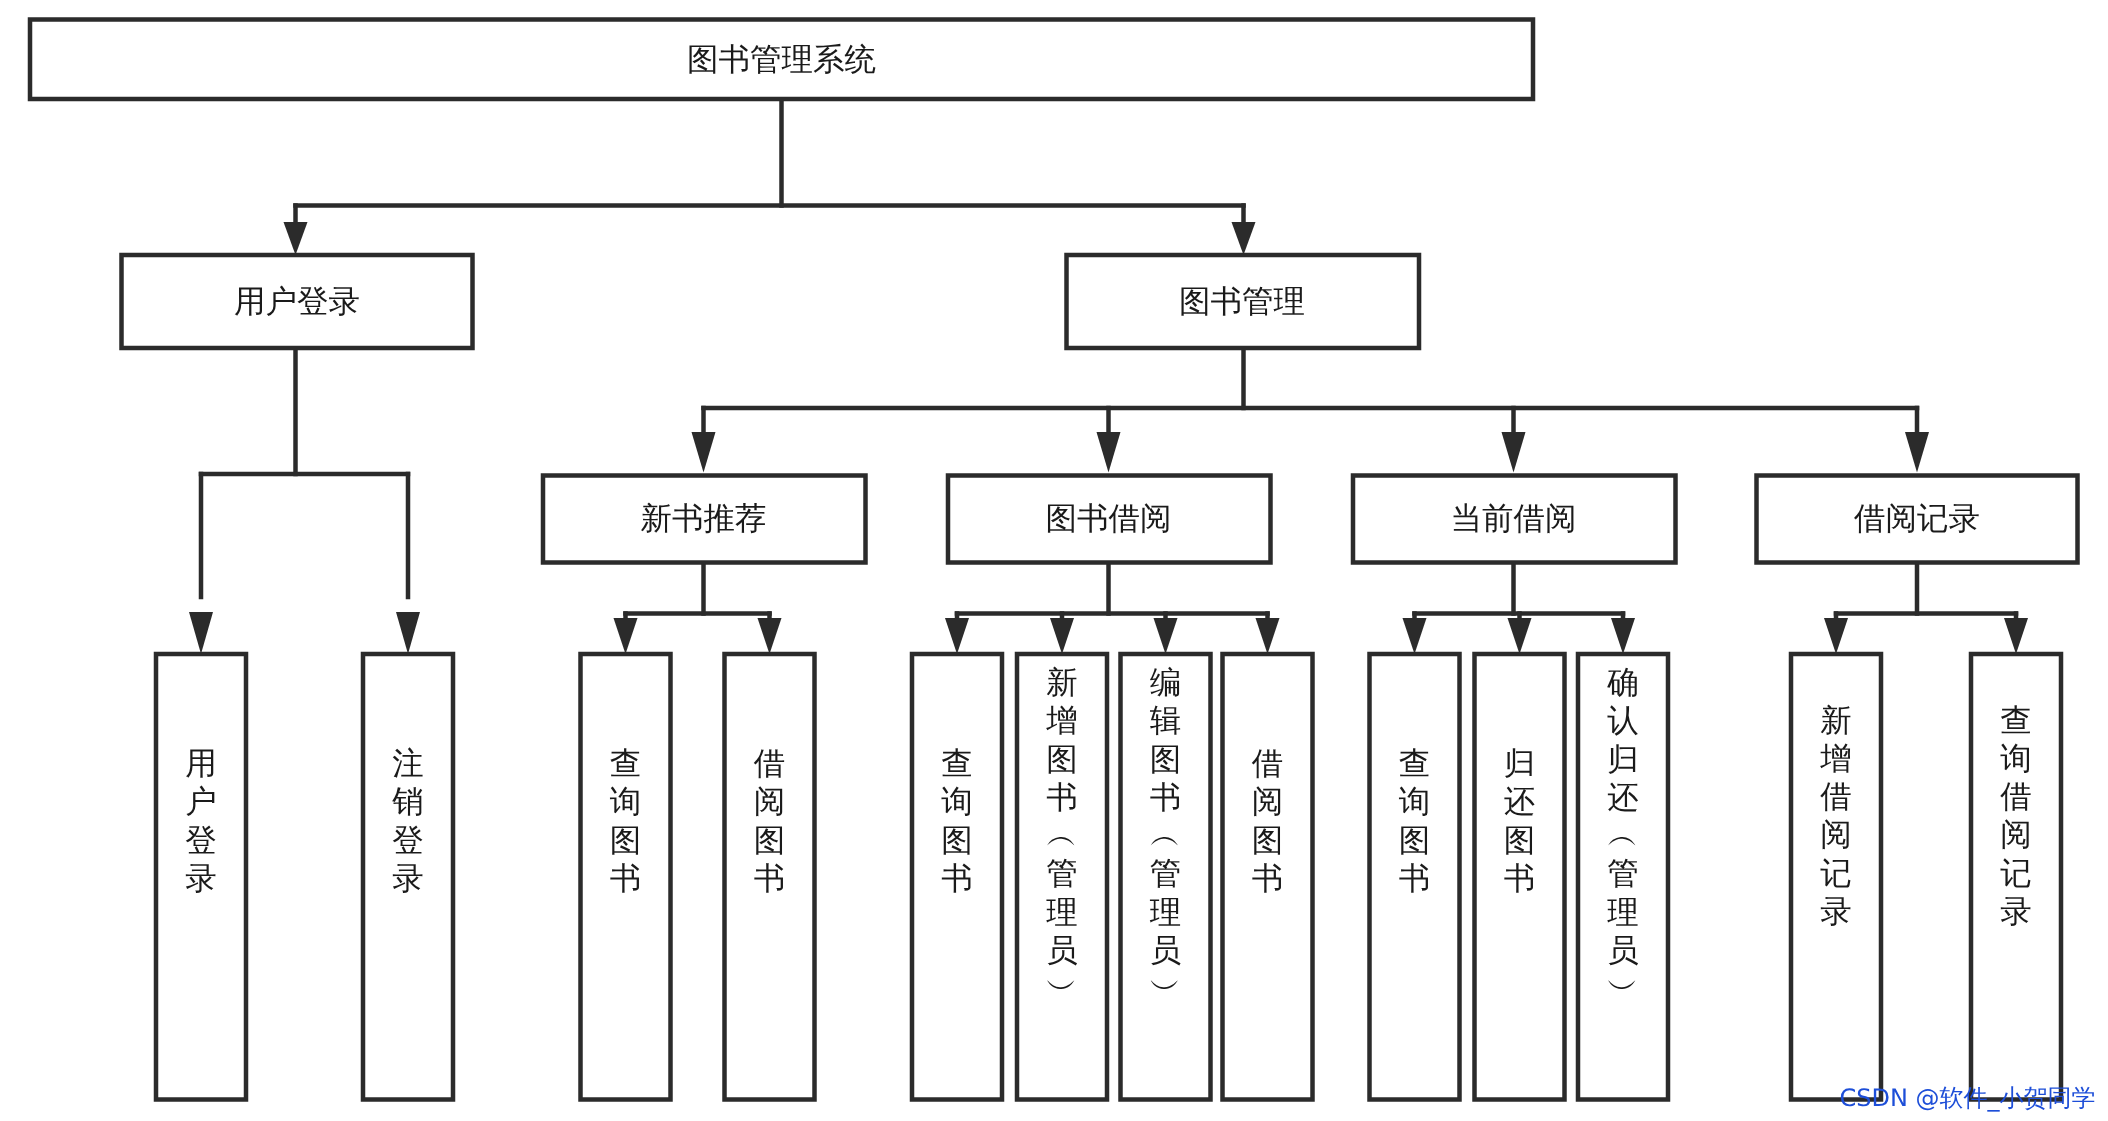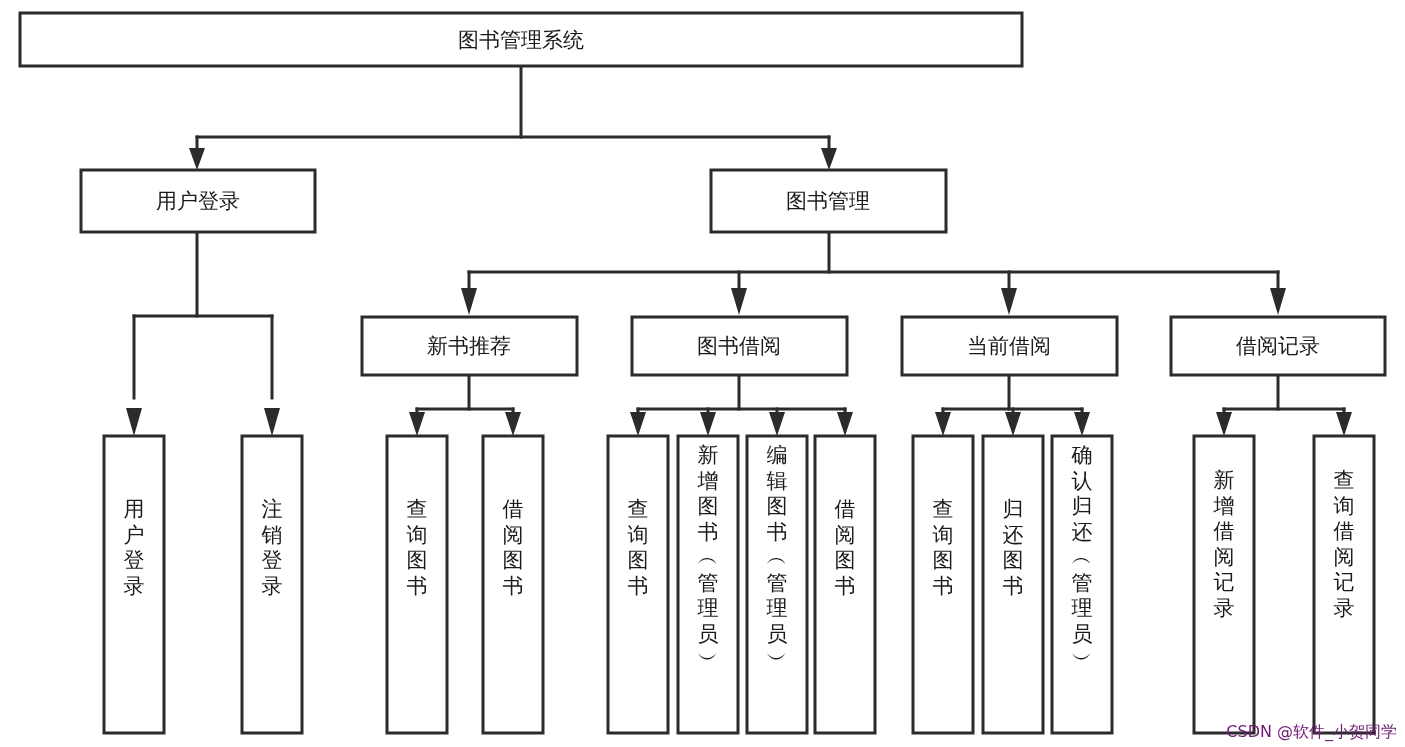--- a/index.html
+++ b/index.html
@@ -7,21 +7,21 @@
        font-family:"DejaVu Sans","Liberation Sans",sans-serif;}
   #diagram-root{position:relative;width:1405px;height:747px;background:#fff;}
   svg#tree-svg{position:absolute;left:0;top:0;width:1405px;height:747px;}
   .node-rect{fill:#ffffff;stroke:#2b2b2b;stroke-width:3;}
   .connector{stroke:#2b2b2b;stroke-width:3;fill:none;stroke-linecap:square;}
   .arrow-head{fill:#2b2b2b;stroke:none;}
   .node-label-h{font-family:"DejaVu Sans","Liberation Sans",sans-serif;
       font-size:21px;fill:#1a1a1a;text-anchor:middle;dominant-baseline:middle;}
   .node-label-v{font-family:"DejaVu Sans","Liberation Sans",sans-serif;
       font-size:21px;fill:#1a1a1a;text-anchor:middle;}
-  .watermark{position:absolute;right:8px;bottom:4px;font-size:16px;color:#701a75;
+  .watermark{position:absolute;right:8px;bottom:4px;font-size:16px;color:#1d4ed8;
       font-family:"DejaVu Sans","Liberation Sans",sans-serif;white-space:nowrap;}
 </style>
 </head>
 <body>
 
 <div id="diagram-root">
 
   <svg id="tree-svg" viewBox="0 0 1405 747" xmlns="http://www.w3.org/2000/svg">
 
     <g>

